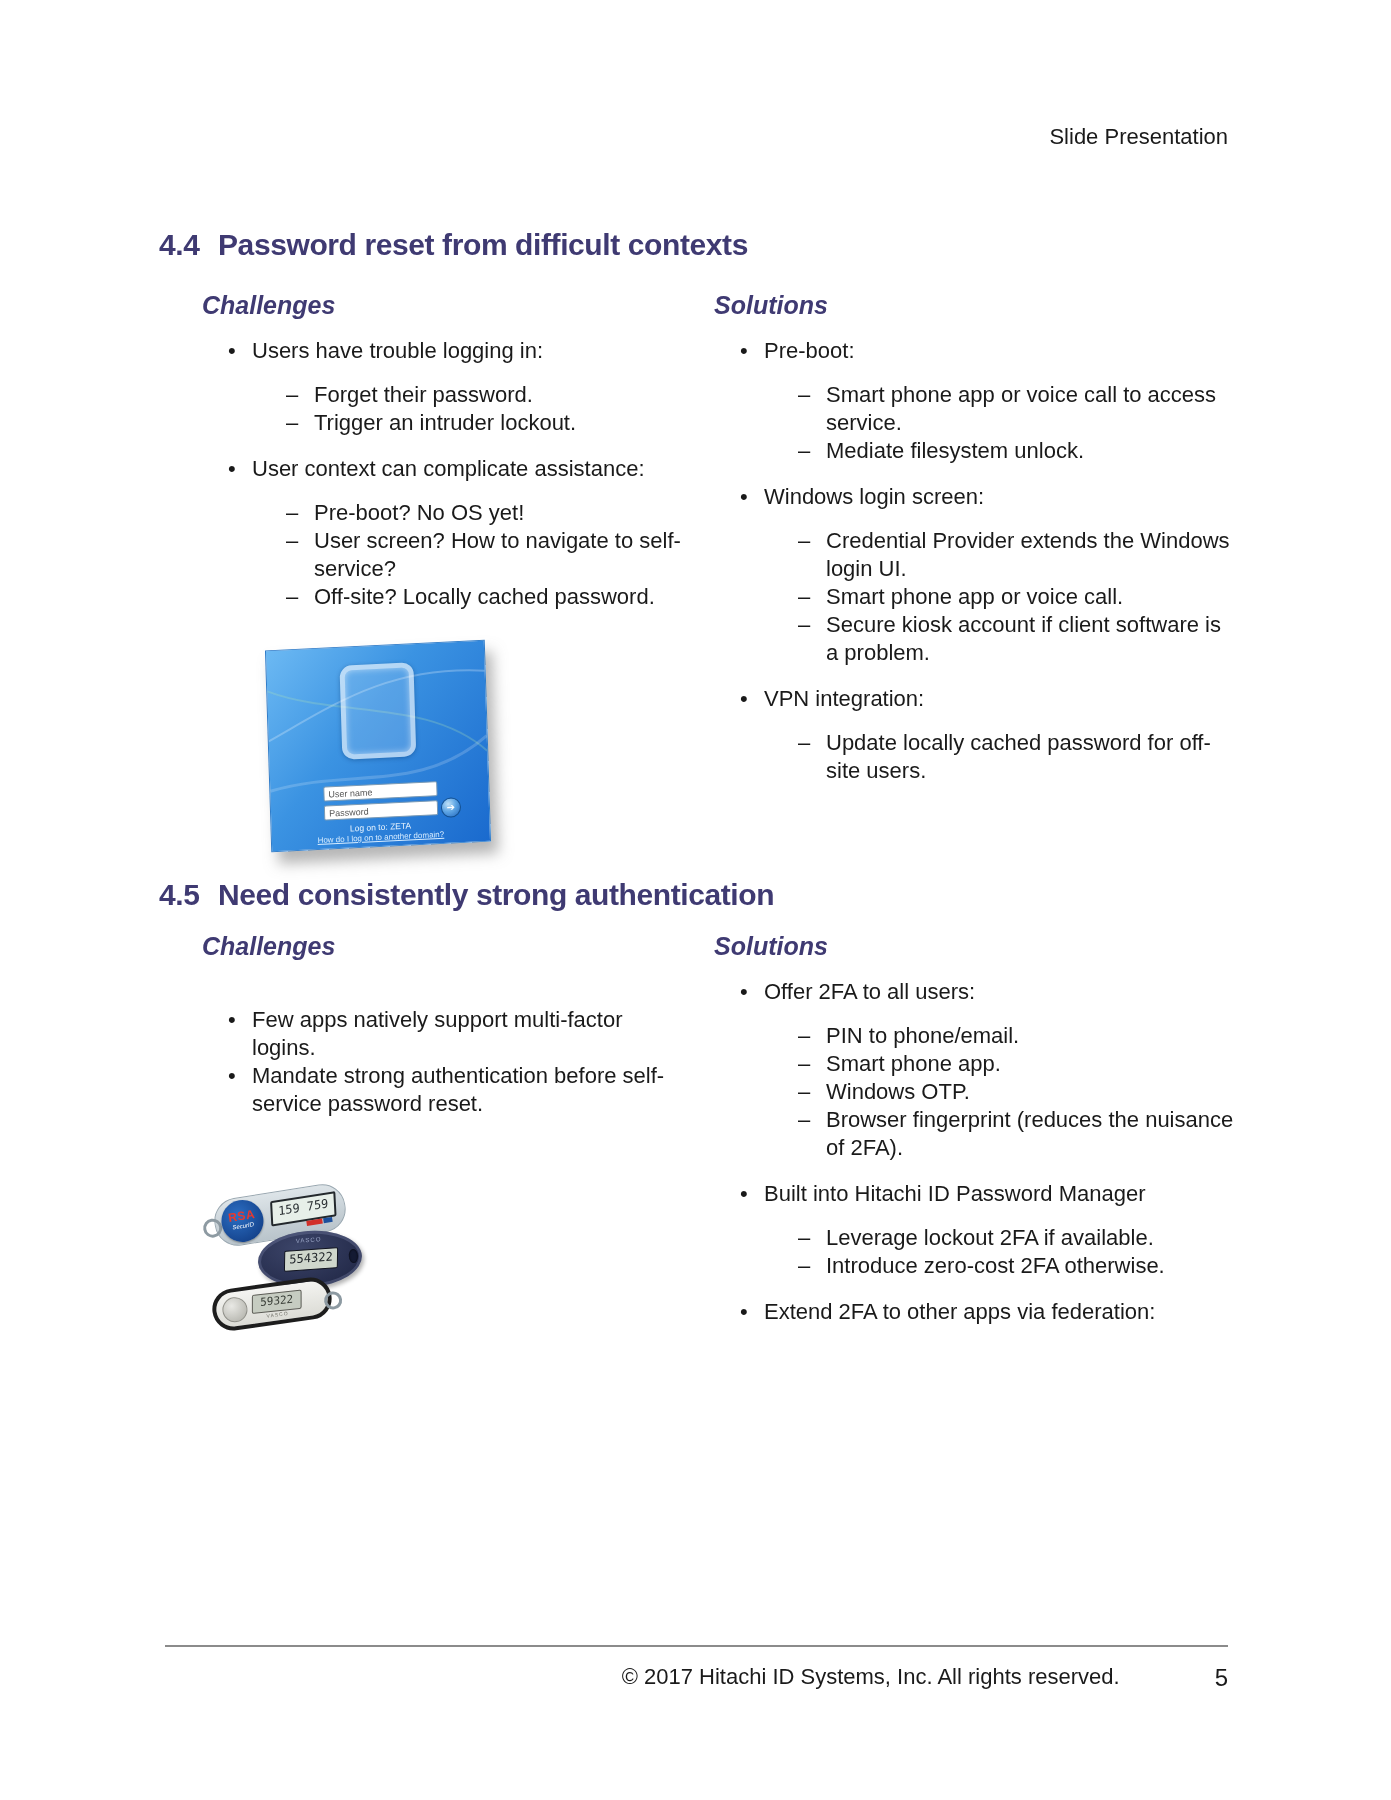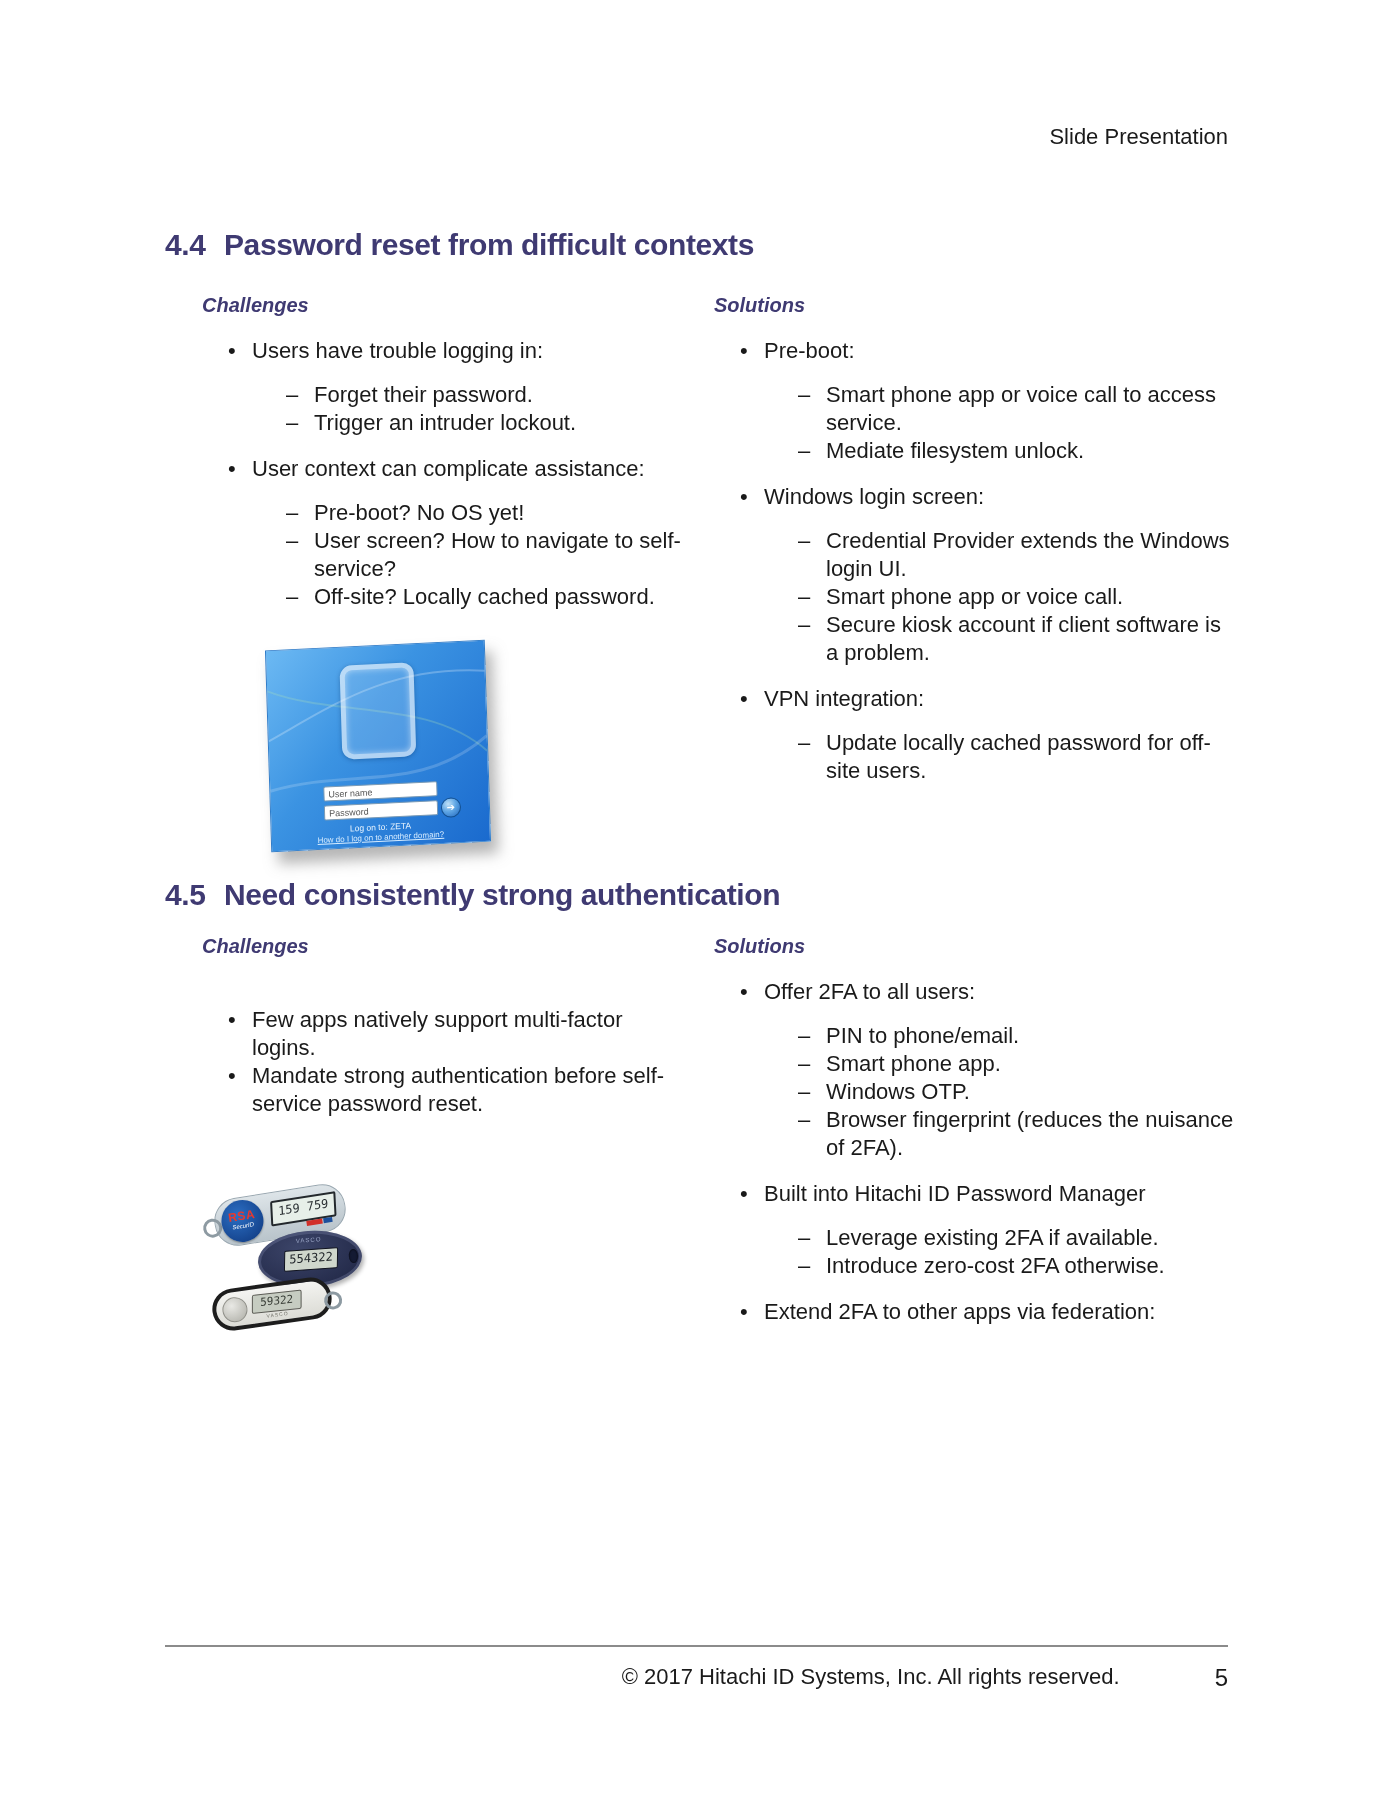--- a/index.html
+++ b/index.html
@@ -14,29 +14,29 @@
   .page-footer {
     position:absolute; left:165px; top:1645px; width:1063px;
     border-top:2px solid #8b8b8b; padding-top:17px;
     display:flex; justify-content:flex-end; align-items:flex-start;
     font-size:22px; color:#1a1a1a;
   }
   .page-number { margin-left:95px; font-size:24px; }
 
   
   .sec-heading {
-    position:absolute; left:165px; font-size:30px; font-weight:bold;
+    position:absolute; left:159px; font-size:30px; font-weight:bold;
     color:#3f3a72; letter-spacing:-0.4px; white-space:nowrap;
   }
   .sec-heading .sec-num { display:inline-block; min-width:59px; }
 
   
   .col { position:absolute; }
   .col-label {
-    font-size:20px; font-weight:bold; font-style:italic; color:#3f3a72;
+    font-size:25px; font-weight:bold; font-style:italic; color:#3f3a72;
     line-height:27px;
   }
   ul.l1 { list-style:none; margin:0; padding:0; font-size:22px; line-height:28px; }
   ul.l1 > li { position:relative; padding-left:50px; margin-top:18px; }
   ul.l1 > li::before {
     content:"\2022"; position:absolute; left:26px; top:0; color:#1a1a1a;
   }
   ul.l2 { list-style:none; margin:16px 0 2px -50px; padding:0; }
   ul.l2 > li { position:relative; padding-left:112px; margin:0; }
   ul.l2 > li::before {
@@ -252,21 +252,21 @@
         <ul class="l2">
           <li><span>PIN to phone/email.</span></li>
           <li><span>Smart phone app.</span></li>
           <li><span>Windows OTP.</span></li>
           <li><span>Browser fingerprint (reduces the nuisance of 2FA).</span></li>
         </ul>
       </li>
       <li>
         <span>Built into Hitachi ID Password Manager</span>
         <ul class="l2">
-          <li><span>Leverage existing 2FA if available.</span></li>
+          <li><span>Leverage lockout 2FA if available.</span></li>
           <li><span>Introduce zero-cost 2FA otherwise.</span></li>
         </ul>
       </li>
       <li>
         <span>Extend 2FA to other apps via federation:</span>
       </li>
     </ul>
   </div>
 
   <div class="tokens">

